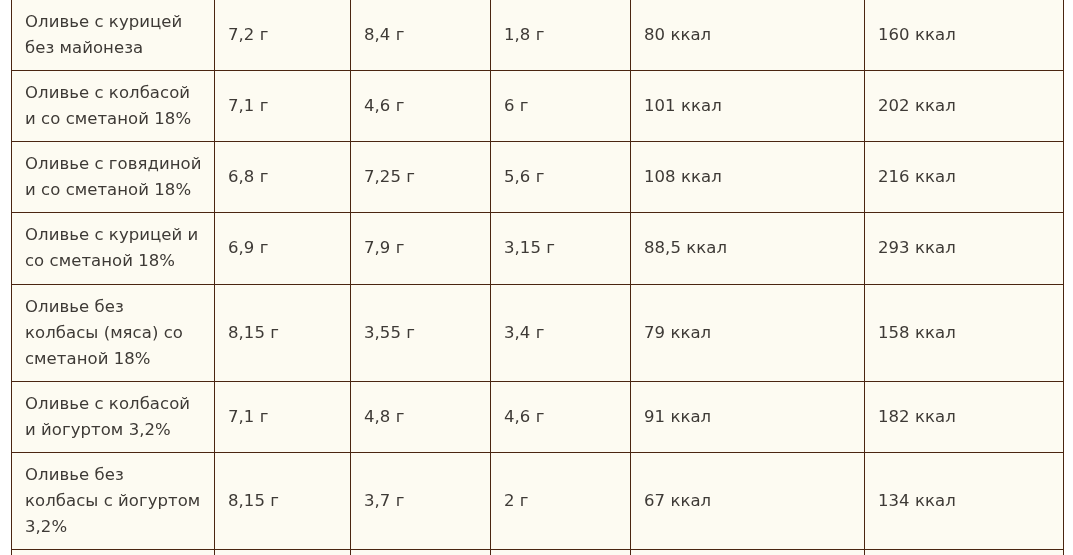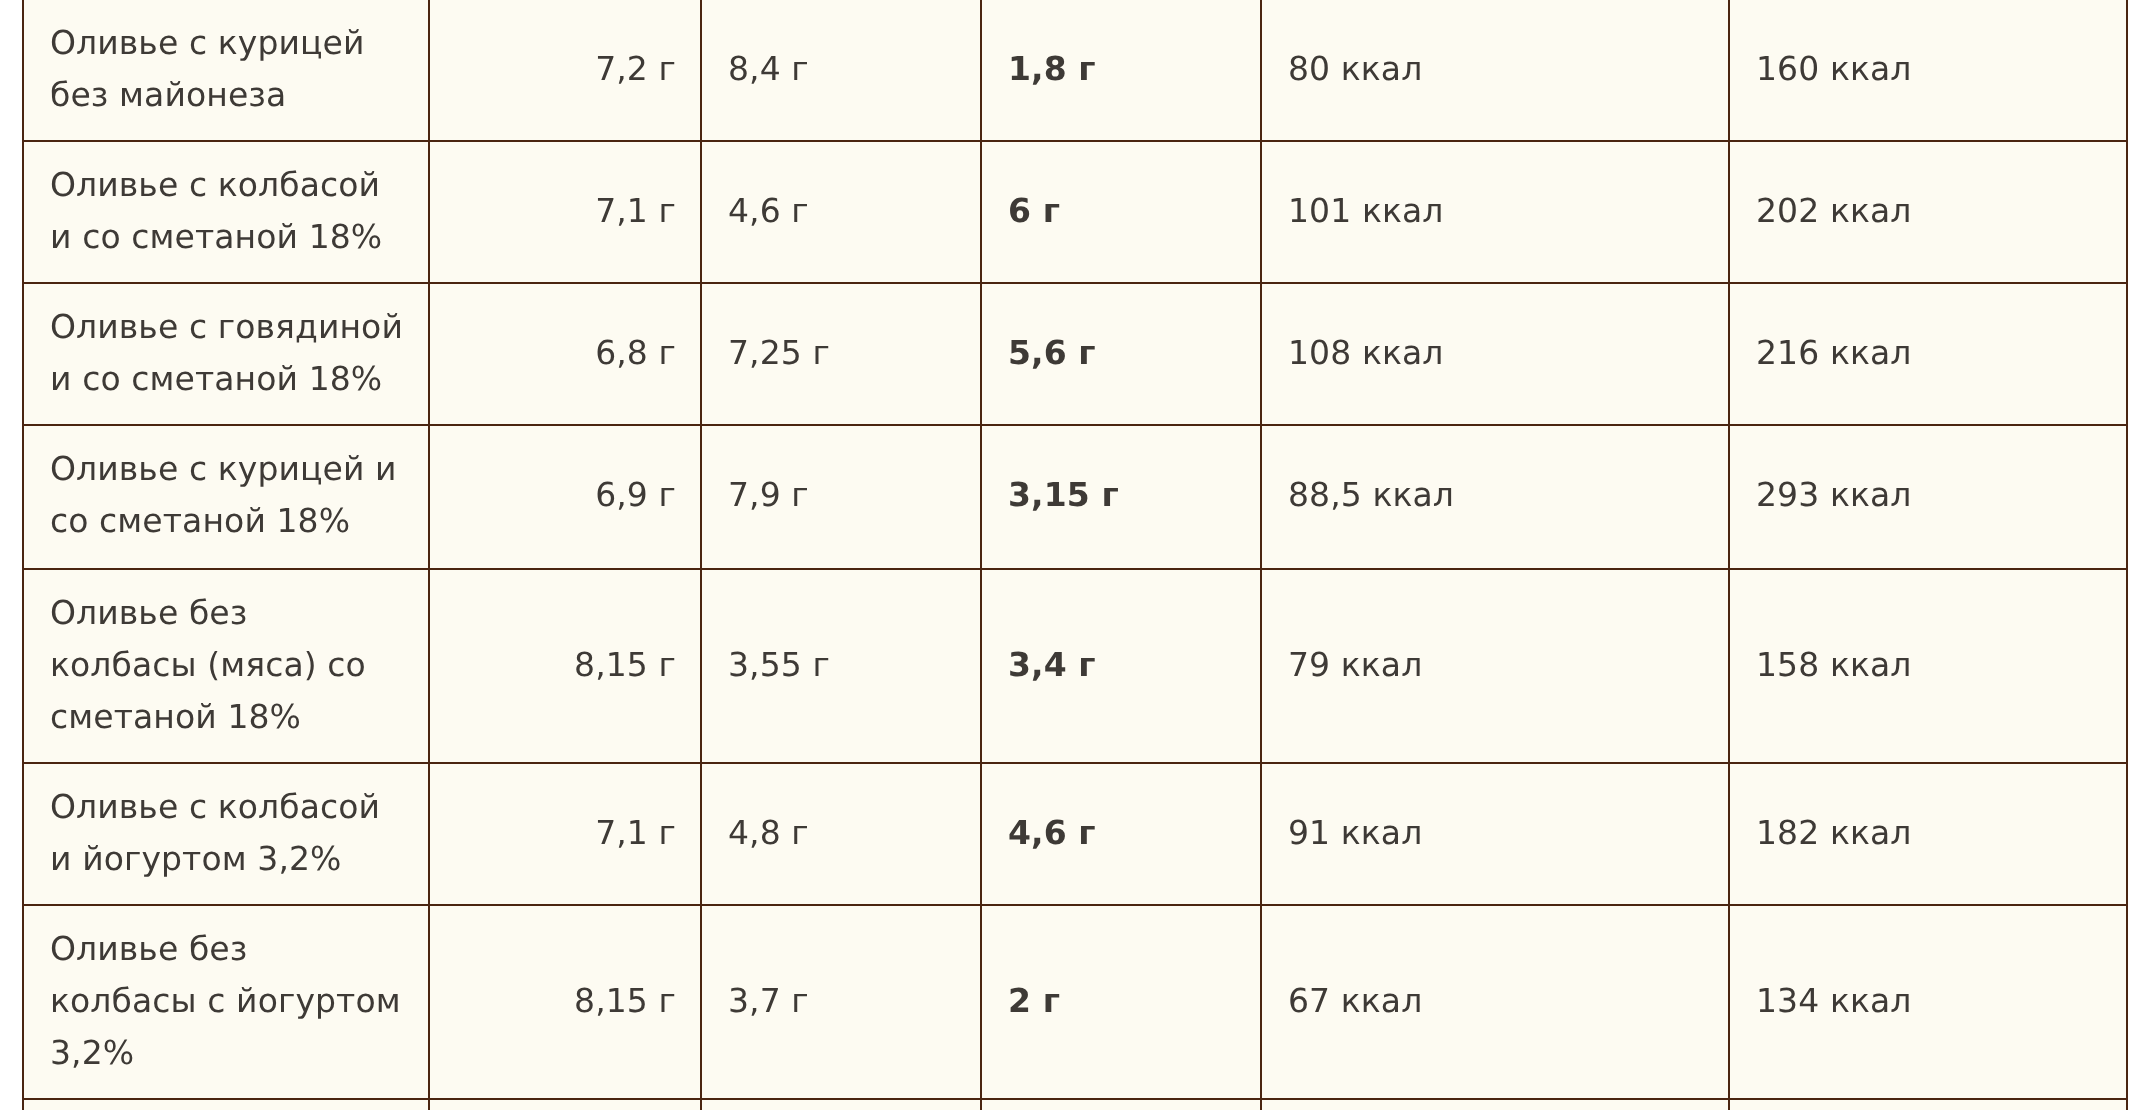--- a/index.html
+++ b/index.html
@@ -33,23 +33,23 @@
     background: #FDFBF2;
     color: #3E3A36;
     font-size: 16.5px;
     line-height: 1.58;
     padding: 9px 12px 9px 13px;
     vertical-align: middle;
     box-sizing: border-box;
     letter-spacing: 0.05px;
   }
   td.col-name   { width: 203px; }
-  td.col-prot   { width: 136px; text-align: right; }
+  td.col-prot   { width: 136px; }
   td.col-fat    { width: 140px; }
-  td.col-carb   { width: 140px; font-weight: bold; }
+  td.col-carb   { width: 140px; }
   td.col-kcal   { width: 234px; margin-left: 44px; }
   td.col-total  { width: 199px; margin-left: 24px; }
 
   td.col-name { padding-left: 15px; padding-right: 8px; }
   td.col-prot, td.col-fat, td.col-carb { padding-left: 14px; }
   td.col-kcal, td.col-total { padding-left: 15px; }
 </style>
 </head>
 <body>
 

